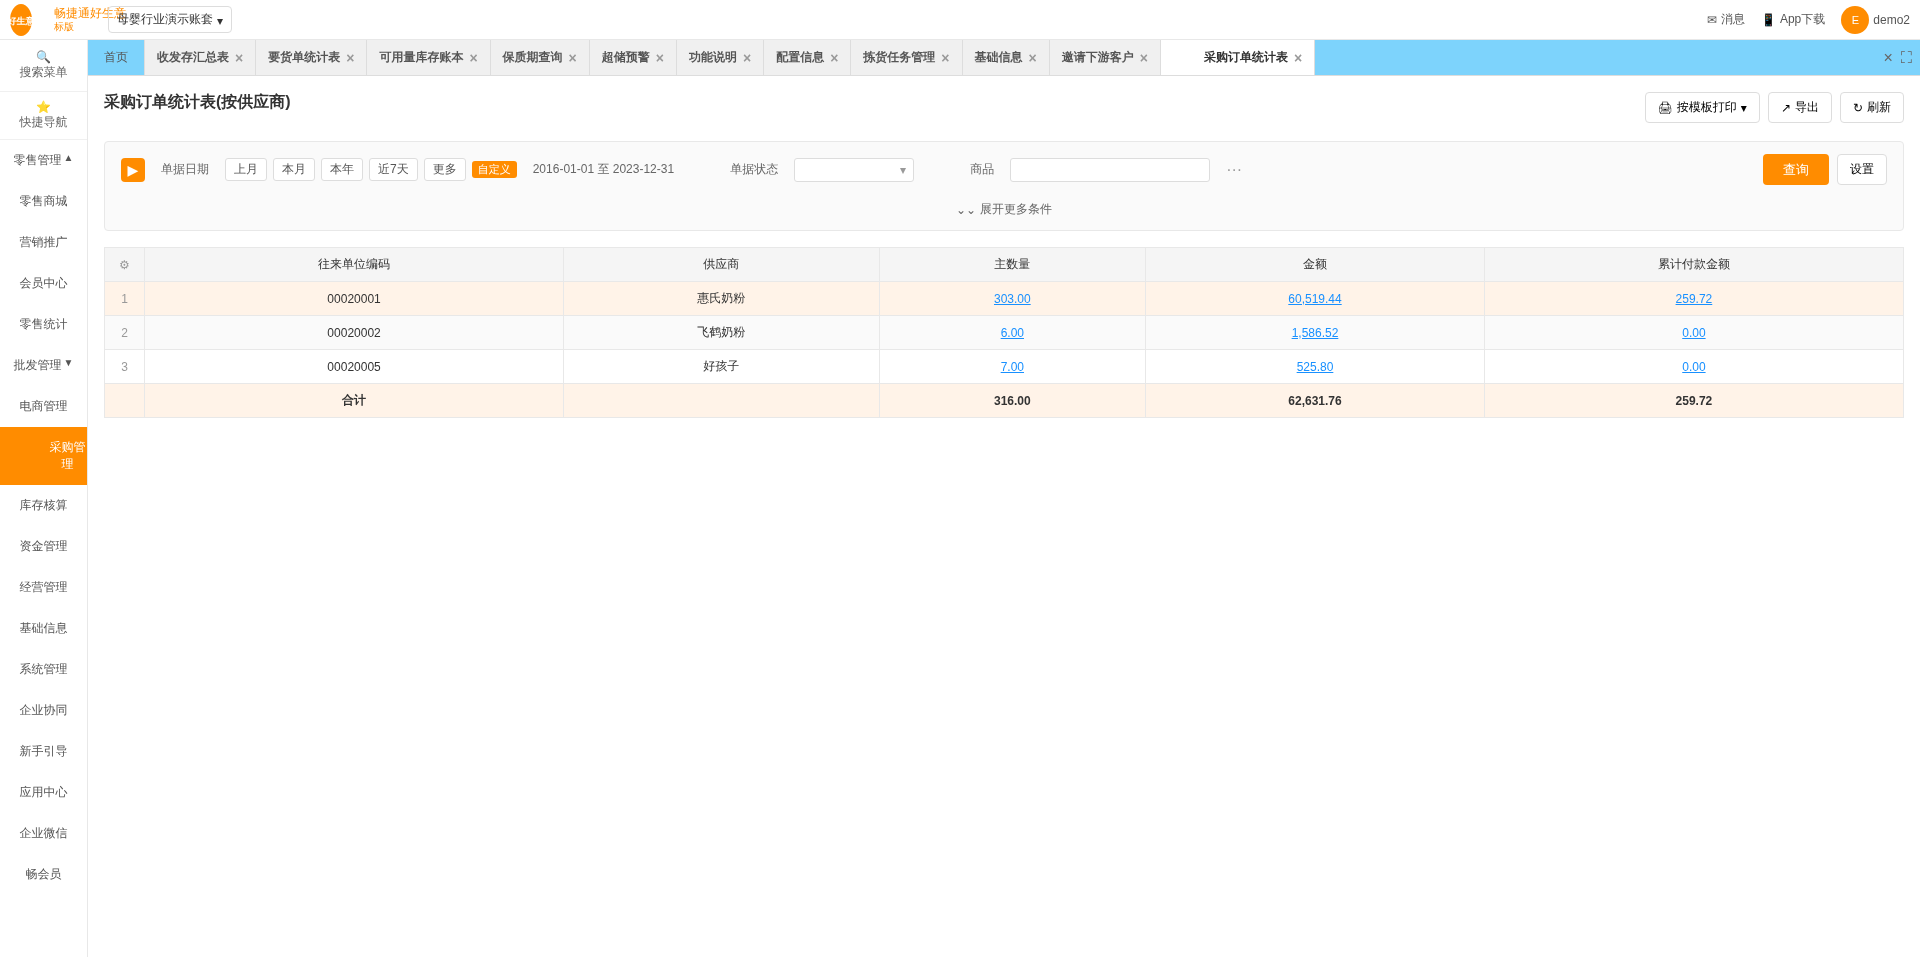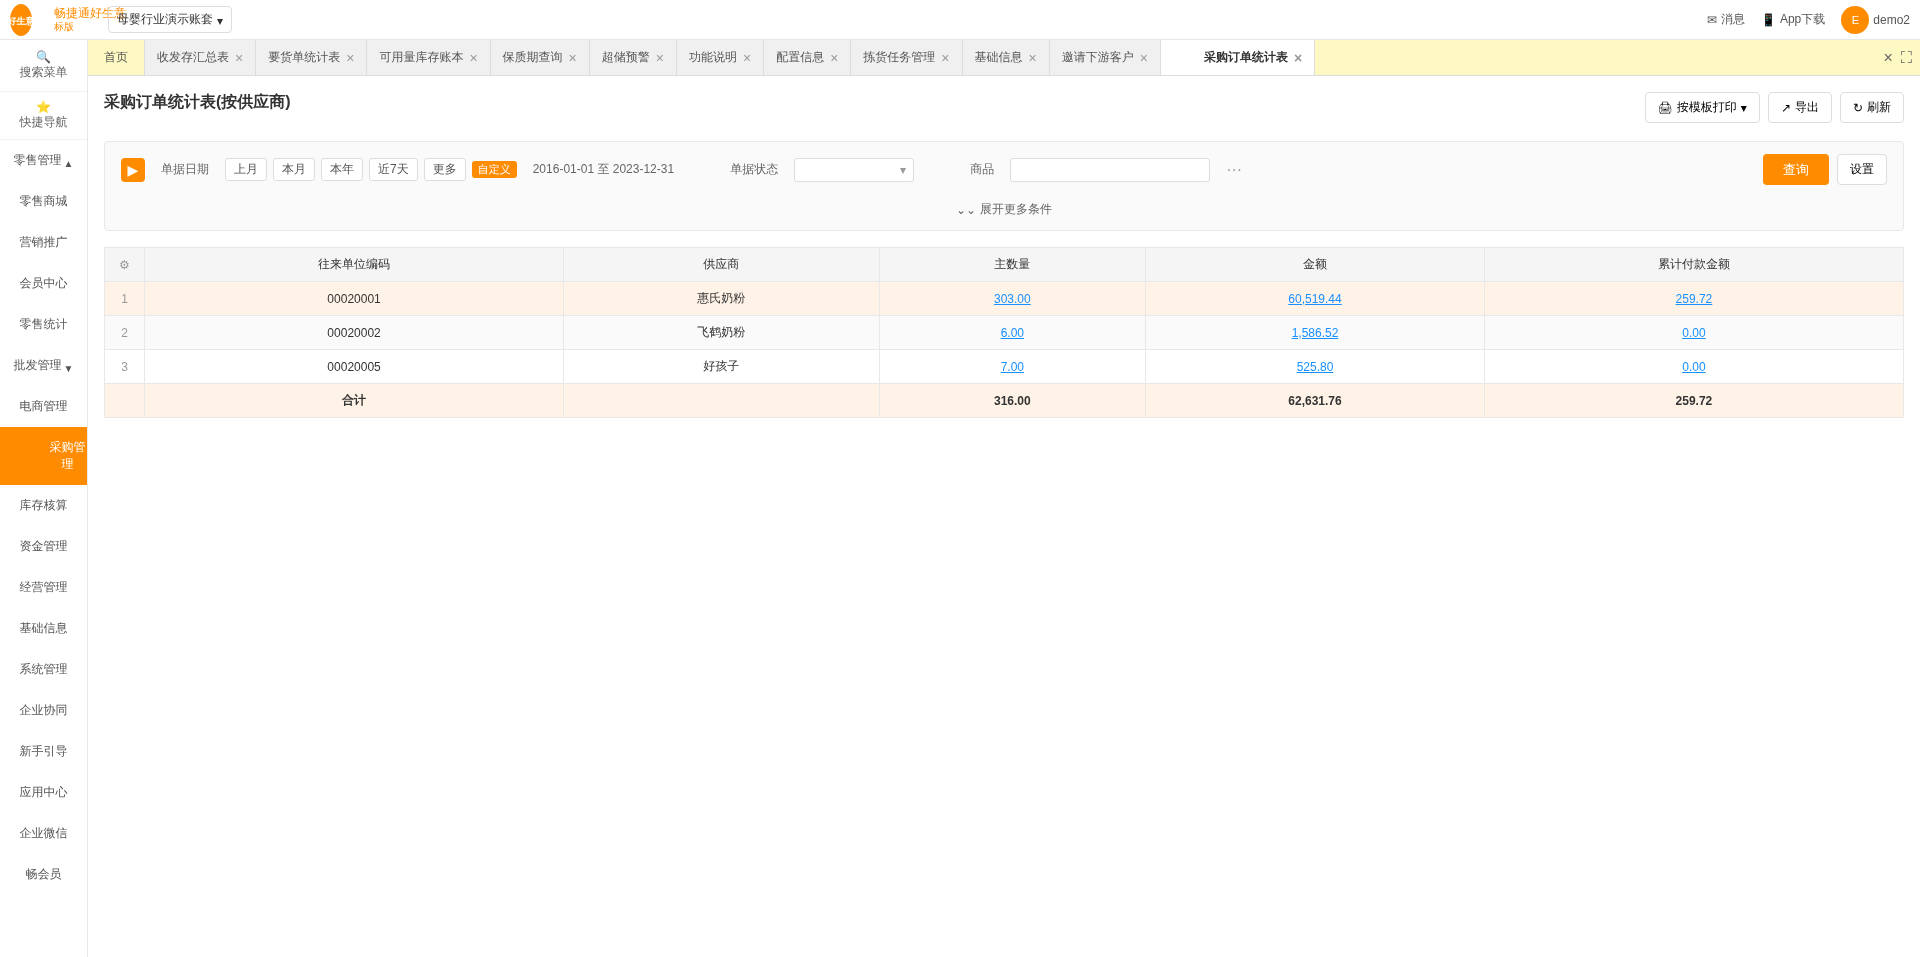--- a/index.html
+++ b/index.html
@@ -19,28 +19,28 @@
 
     
     .main-layout { display: flex; flex: 1; overflow: hidden; }
 
     
     .sidebar { width: 88px; background: #fff; border-right: 1px solid #e8e8e8; display: flex; flex-direction: column; flex-shrink: 0; overflow-y: auto; }
     .sidebar-search { padding: 10px 0; text-align: center; color: #666; font-size: 12px; cursor: pointer; border-bottom: 1px solid #f0f0f0; }
     .sidebar-nav { padding: 8px 0; text-align: center; color: #666; font-size: 12px; cursor: pointer; border-bottom: 1px solid #f0f0f0; }
     .sidebar-item { padding: 12px 0; text-align: center; color: #555; font-size: 12px; cursor: pointer; }
     .sidebar-item.active { color: #fff; background: #ff8c00; padding-left: 48px; }
-    .sidebar-item-with-arrow { display: flex; align-items: flex-end; justify-content: center; gap: 2px; }
+    .sidebar-item-with-arrow { display: flex; align-items: flex-start; justify-content: center; gap: 2px; }
 
     
     .content-area { flex: 1; display: flex; flex-direction: column; overflow: hidden; }
 
     
-    .tab-bar { display: flex; align-items: center; background: #fef9c3; border-bottom: 1px solid #ddd; height: 36px; flex-shrink: 0; overflow: hidden; }
-    .tab-item { display: flex; align-items: center; padding: 0 12px; height: 36px; font-size: 12px; color: #555; cursor: pointer; border-right: 1px solid #ddd; white-space: nowrap; background: #f0f0f0; }
+    .tab-bar { display: flex; align-items: center; background: #7dd3fc; border-bottom: 1px solid #ddd; height: 36px; flex-shrink: 0; overflow: hidden; }
+    .tab-item { display: flex; align-items: center; padding: 0 12px; height: 36px; font-size: 12px; color: #555; cursor: pointer; border-right: 1px solid #ddd; white-space: nowrap; background: #f0f0f0; font-weight: bold; }
     .tab-item.active { background: #fff; color: #333; font-weight: bold; padding-left: 43px; }
     .tab-item .close-btn { margin-left: 6px; color: #999; font-size: 14px; }
     .tab-home { padding: 0 16px; height: 36px; display: flex; align-items: center; font-size: 12px; color: #555; cursor: pointer; border-right: 1px solid #ddd; }
     .tab-bar-actions { margin-left: auto; display: flex; align-items: center; padding: 0 8px; gap: 8px; }
     .tab-action-btn { color: #666; font-size: 16px; cursor: pointer; }
 
     
     .page-content { flex: 1; background: #fff; overflow-y: auto; padding: 16px; }
 
     

